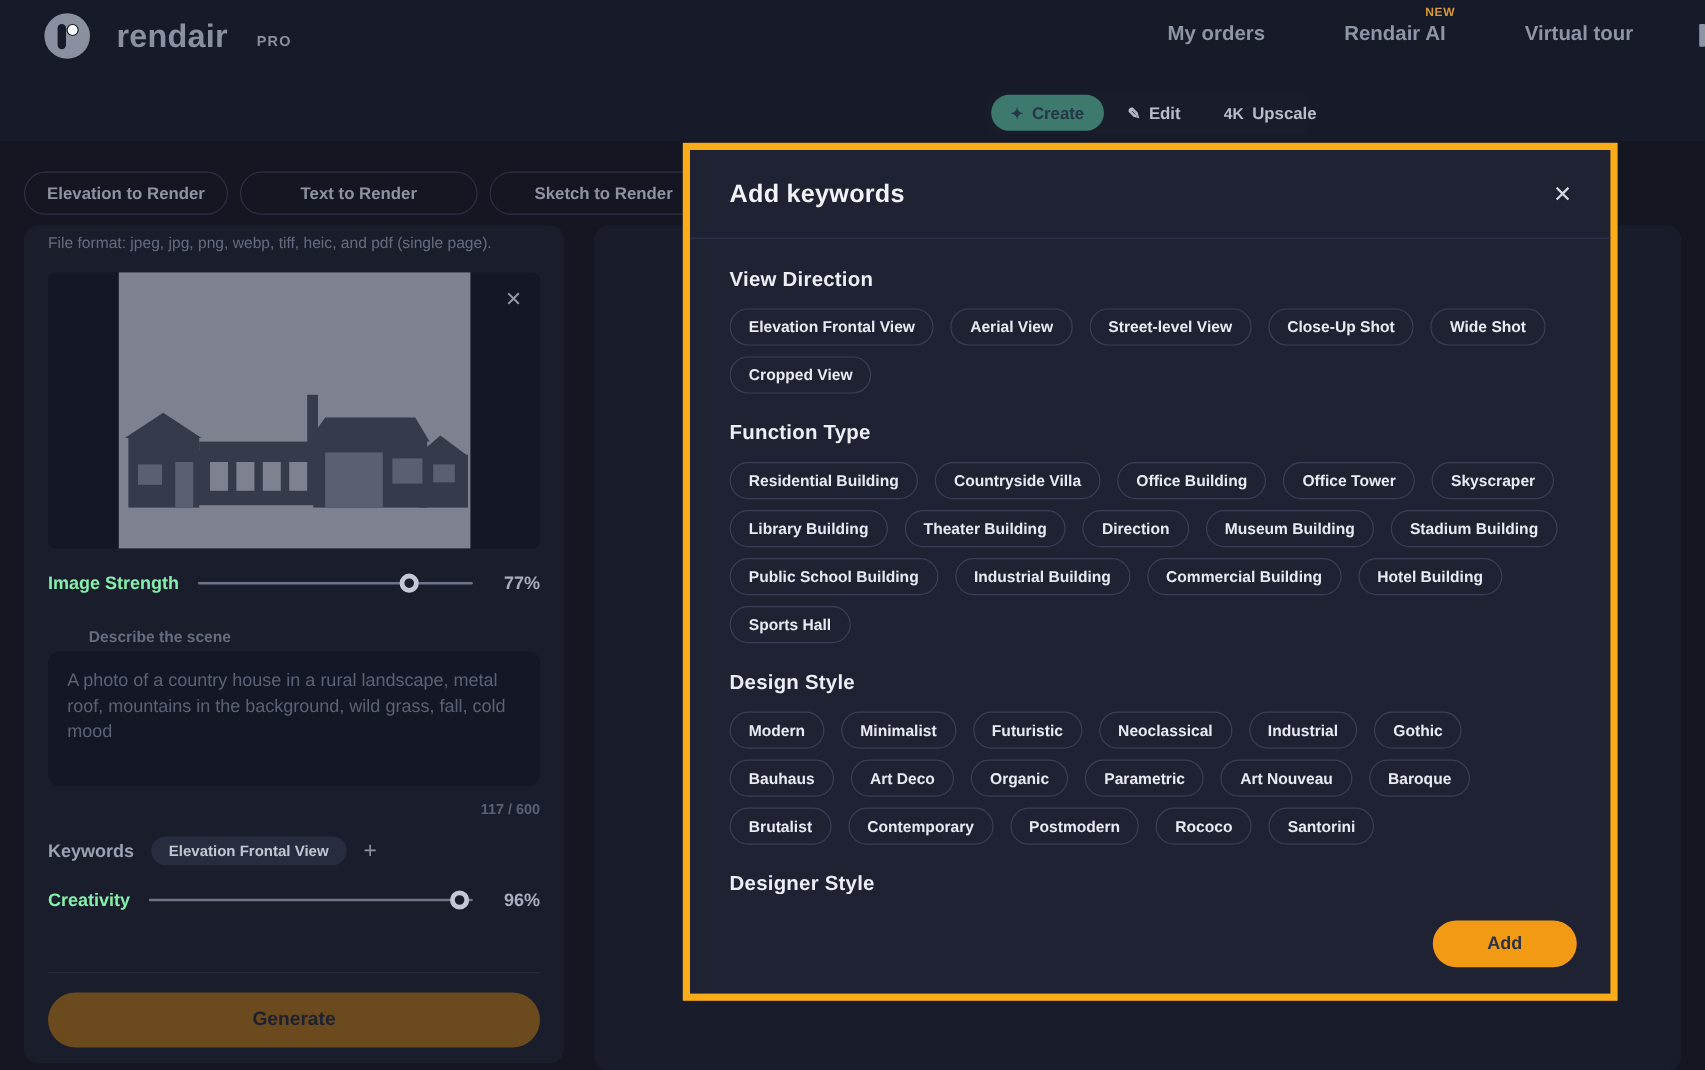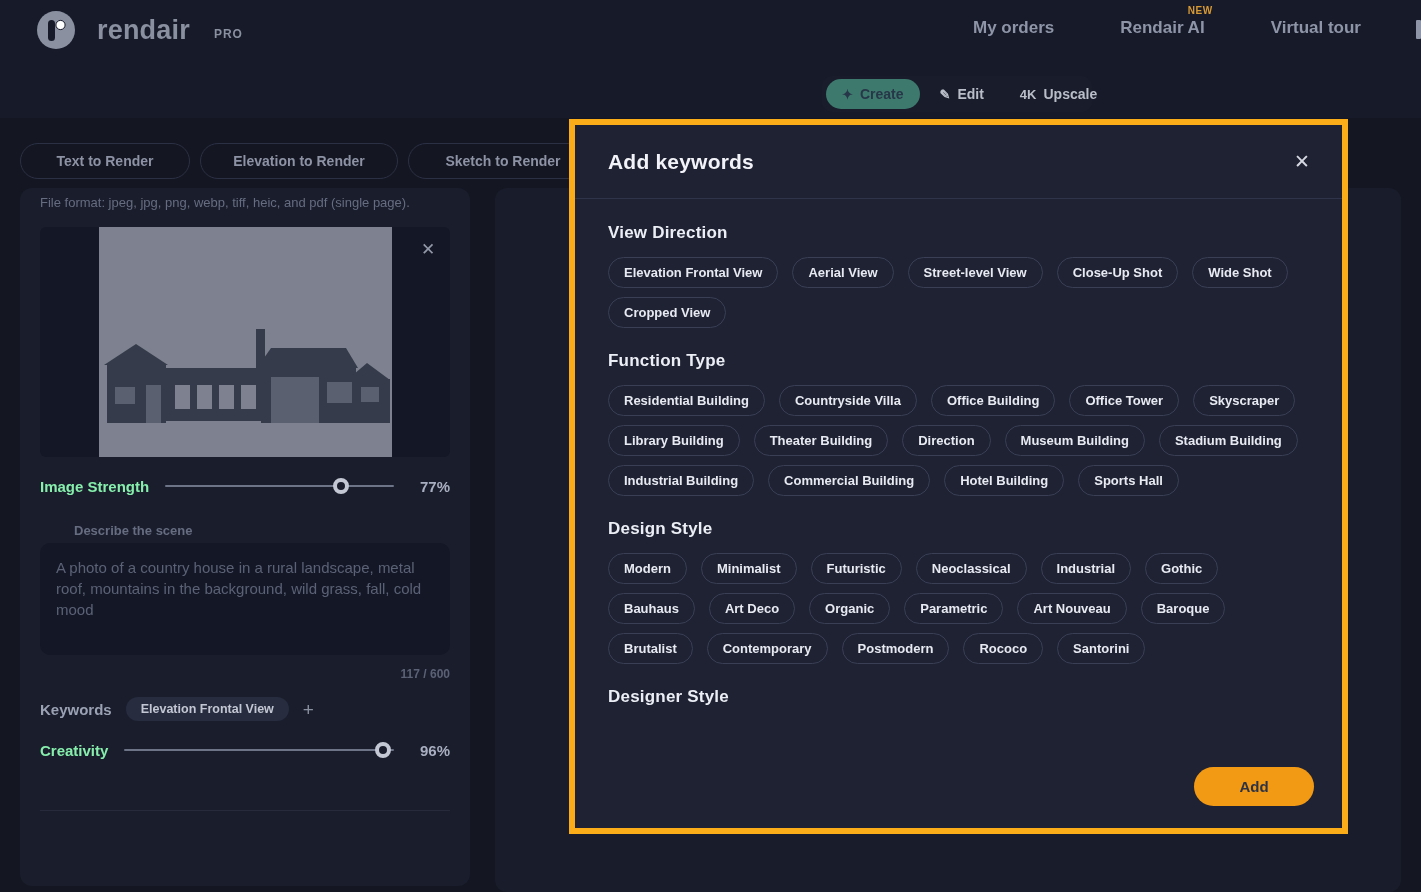--- a/index.html
+++ b/index.html
@@ -117,22 +117,22 @@
       <span>Edit</span>
     </div>
     <div class="mode-pill">
       <span class="mode-prefix">4K</span>
       <span>Upscale</span>
     </div>
   </div>
 </div>
 
 <div class="render-tabs">
+  <div class="rtab">Elevation to Render</div>
   <div class="rtab">Text to Render</div>
-  <div class="rtab">Elevation to Render</div>
   <div class="rtab">Sketch to Render</div>
 </div>
 
 <div class="right-card"></div>
 
 <div class="left-card">
   <div class="file-note">File format: jpeg, jpg, png, webp, tiff, heic, and pdf (single page).</div>
 
   <div class="preview">
     <div class="preview-img">
@@ -192,20 +192,21 @@
   <div class="slider-row" style="top:552px;">
     <span class="slider-label">Creativity</span>
     <span class="slider-track-wrap">
       <span class="slider-track"></span>
       <span class="slider-knob" style="left: calc(96% - 8px);"></span>
     </span>
     <span class="slider-value">96%</span>
   </div>
 
   <div class="left-divider"></div>
+  <button class="generate-btn">Generate</button>
 </div>
 
 <div class="modal">
   <div class="modal-header">
     <span class="modal-title">Add keywords</span>
     <span class="modal-close">
       <span>✕</span>
     </span>
   </div>
   <div class="modal-body">
@@ -226,20 +227,21 @@
           <button class="kw-pill">Residential Building</button>
           <button class="kw-pill">Countryside Villa</button>
           <button class="kw-pill">Office Building</button>
           <button class="kw-pill">Office Tower</button>
           <button class="kw-pill">Skyscraper</button>
           <button class="kw-pill">Library Building</button>
           <button class="kw-pill">Theater Building</button>
           <button class="kw-pill">Direction</button>
           <button class="kw-pill">Museum Building</button>
           <button class="kw-pill">Stadium Building</button>
+          <button class="kw-pill">Public School Building</button>
           <button class="kw-pill">Industrial Building</button>
           <button class="kw-pill">Commercial Building</button>
           <button class="kw-pill">Hotel Building</button>
           <button class="kw-pill">Sports Hall</button>
         </div>
     </div>
     <div class="kw-section">
       <h3>Design Style</h3>
       <div class="pill-row">
           <button class="kw-pill">Modern</button>

